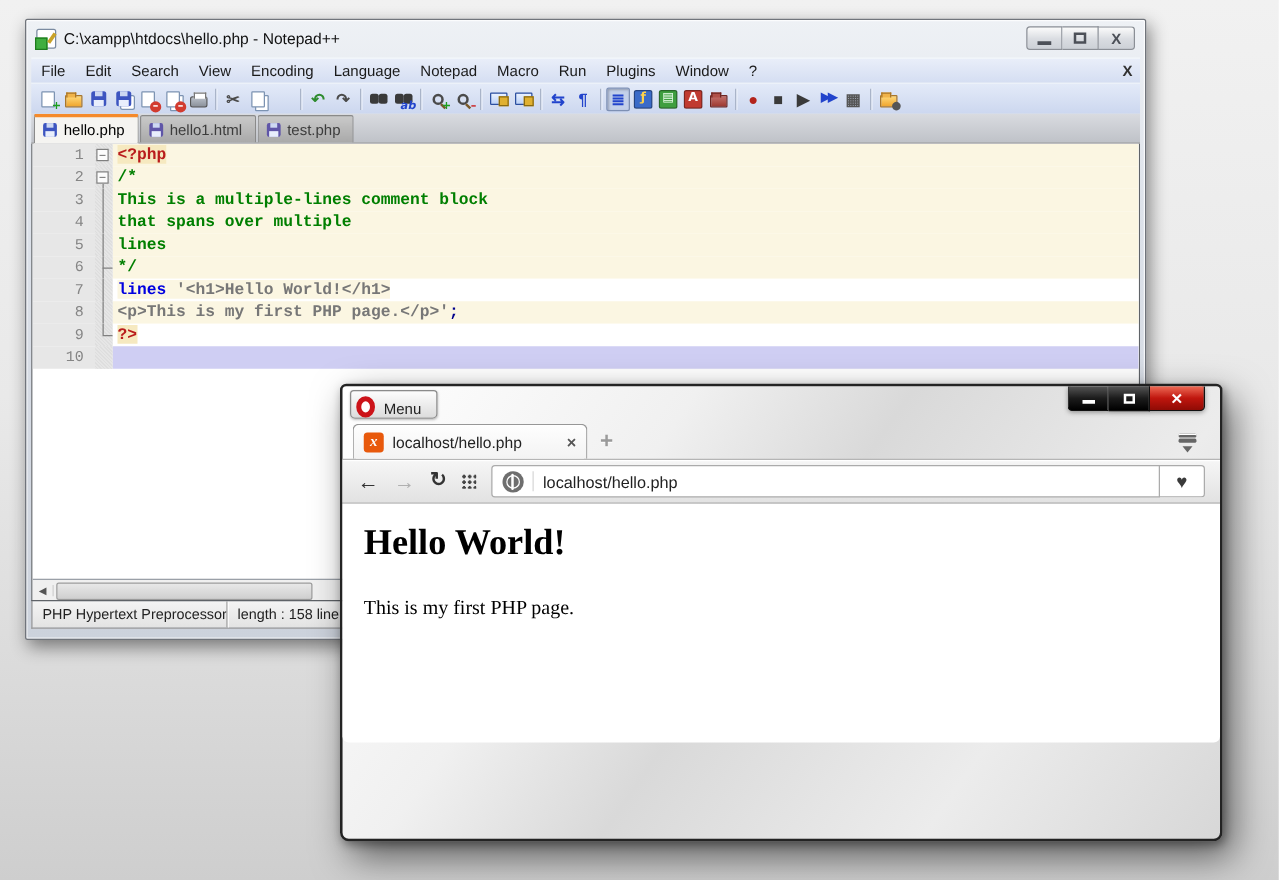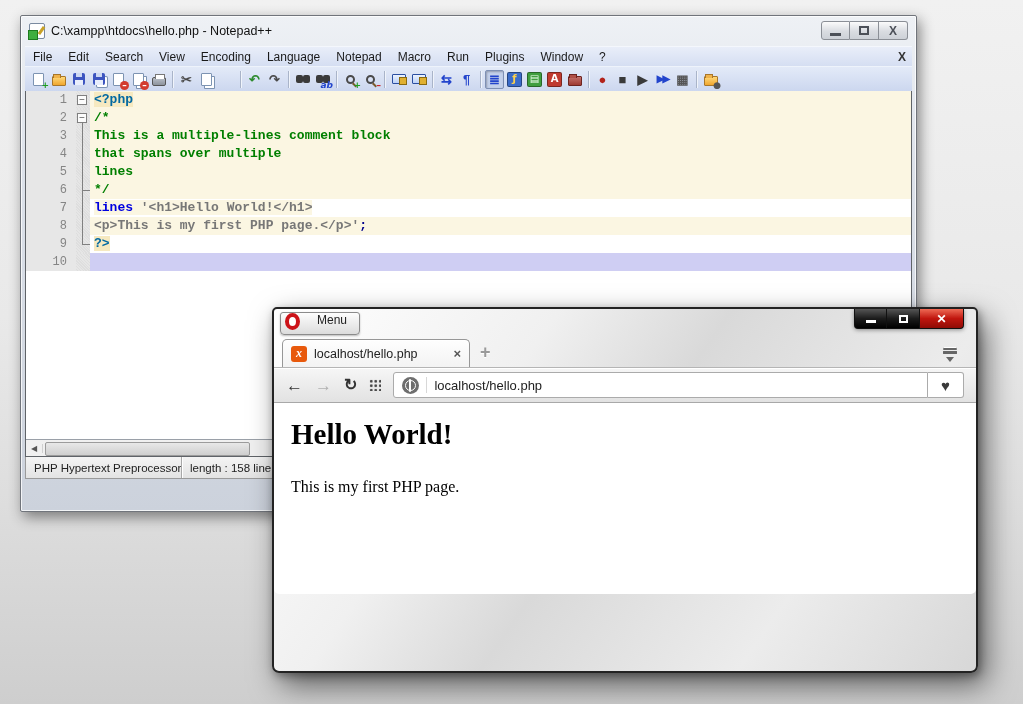--- a/index.html
+++ b/index.html
@@ -96,21 +96,21 @@
   .fold .v { position:absolute; left:6px; top:0; bottom:0; width:1px; background:#808080; }
   .fold .v.below { top:14px; }
   .fold .v.top { bottom:9px; }
   .fold .h { position:absolute; left:6px; top:9px; width:8px; height:1px; background:#808080; }
   .fold .fbox { position:absolute; left:1px; top:4px; width:10px; height:10px; background:#fcfcfc; border:1px solid #808080; color:#333; font:8px/8px monospace; text-align:center; z-index:1; }
   .code { flex:1; padding-left:4px; }
   .bg-cream .code { background:#fbf6e2; }
   .bg-selected .code { background:#cfcef3; }
   .bg-inline .code { background:#fff; }
   .bg-inline .code .seg { background:#fbf6e2; }
-  .seg-phptag { color:#0369a1; background:#f6e9c0 !important; }
+  .seg-phptag { color:#b91c1c; background:#f6e9c0 !important; }
   .seg-comment { color:#007f00; }
   .seg-keyword { color:#0000e0; font-weight:700; }
   .seg-string { color:#777777; }
   .seg-punct { color:#00008b; }
 
   .np-hscroll { height:18px; border-top:1px solid #9aa0a8; background:#f0f0f0; display:flex; align-items:center; }
   .np-hscroll .arrow { width:17px; text-align:center; font-size:8px; color:#555; border-right:1px solid #d0d0d0; }
   .np-hscroll .thumb { width:205px; height:14px; margin-left:2px; background:linear-gradient(#e8e8e8,#cfcfcf); border:1px solid #9b9b9b; border-radius:2px; }
   .np-statusbar {
     margin:0 4px; height:22px; background:linear-gradient(#f4f4f4,#e3e3e3); border:1px solid #9a9a9a; border-top:none;
@@ -123,21 +123,21 @@
   
   .op-window {
     position:absolute; left:272px; top:307px; width:706px; height:366px;
     border:2px solid #232323; border-radius:5px 5px 7px 7px;
     background:linear-gradient(125deg,#ffffff 0%,#f0f0f0 30%,#d9d9d9 48%,#ececec 75%,#d7d7d7 100%);
     box-shadow:8px 12px 30px rgba(0,0,0,.55), 2px 3px 8px rgba(0,0,0,.35);
     z-index:2;
   }
   .op-menurow { height:28px; position:relative; }
   .op-menubtn {
-    position:absolute; left:6px; top:3px; height:23px; display:flex; align-items:flex-start; gap:17px;
+    position:absolute; left:6px; top:3px; height:23px; display:flex; align-items:flex-end; gap:7px;
     border:1px solid #8b8b8b; border-radius:3px 3px 4px 4px; background:linear-gradient(#fdfdfd,#dcdcdc); padding:0 12px 0 4px;
     font-size:12px; color:#222; box-shadow:0 1px 2px rgba(0,0,0,.25);
   }
   .op-logo { width:15px; height:17px; border:4px solid #cc1319; border-radius:50%; background:#fff; }
   .op-controls { position:absolute; right:12px; top:0; display:flex; height:20px; filter:drop-shadow(0 1px 2px rgba(0,0,0,.4)); }
   .op-ctl { display:flex; align-items:center; justify-content:center; color:#fff; border:1px solid #111; border-top:none; background:linear-gradient(#555,#1c1c1c 50%,#000); }
   .op-ctl.min { width:33px; border-radius:0 0 0 4px; }
   .op-ctl.max { width:33px; border-left:none; }
   .op-ctl.cls { width:44px; border-left:none; border-radius:0 0 4px 0; background:linear-gradient(#ee6a55,#c0160e 50%,#8f0b05); font-weight:bold; }
   .op-glyph-min { width:10px; height:3px; background:#fff; margin-top:6px; }
@@ -324,20 +324,34 @@
         <span class="tbi">
           <span class="g" style="color: rgb(85, 85, 85);">▦</span>
         </span>
         <span class="tb-sep"></span>
         <span class="tbi">
           <span class="i-folder"></span>
           <span class="badge" style="color: rgb(85, 85, 85);">●</span>
         </span>
       </div>
 
+    <div class="np-tabbar" id="np-tabs">
+        <div class="np-tab active">
+          <span class="i-floppy"></span>
+          <span>hello.php</span>
+        </div>
+        <div class="np-tab">
+          <span class="i-floppy"></span>
+          <span>hello1.html</span>
+        </div>
+        <div class="np-tab">
+          <span class="i-floppy"></span>
+          <span>test.php</span>
+        </div>
+      </div>
 
     <div class="np-client">
       <div class="np-editor" id="np-lines">
           <div class="ln bg-cream"><span class="lnum">1</span><span class="fold"><span class="fbox">–</span></span><span class="code"><span class="seg seg-phptag">&lt;?php</span></span></div>
           <div class="ln bg-cream"><span class="lnum">2</span><span class="fold"><span class="fbox">–</span><i class="v below"></i></span><span class="code"><span class="seg seg-comment">/*</span></span></div>
           <div class="ln bg-cream"><span class="lnum">3</span><span class="fold"><i class="v"></i></span><span class="code"><span class="seg seg-comment">This is a multiple-lines comment block</span></span></div>
           <div class="ln bg-cream"><span class="lnum">4</span><span class="fold"><i class="v"></i></span><span class="code"><span class="seg seg-comment">that spans over multiple</span></span></div>
           <div class="ln bg-cream"><span class="lnum">5</span><span class="fold"><i class="v"></i></span><span class="code"><span class="seg seg-comment">lines</span></span></div>
           <div class="ln bg-cream"><span class="lnum">6</span><span class="fold"><i class="v"></i><i class="h"></i></span><span class="code"><span class="seg seg-comment">*/</span></span></div>
           <div class="ln bg-inline"><span class="lnum">7</span><span class="fold"><i class="v"></i></span><span class="code"><span class="seg seg-keyword">lines</span><span class="seg seg-string"> '&lt;h1&gt;Hello World!&lt;/h1&gt;</span></span></div>

